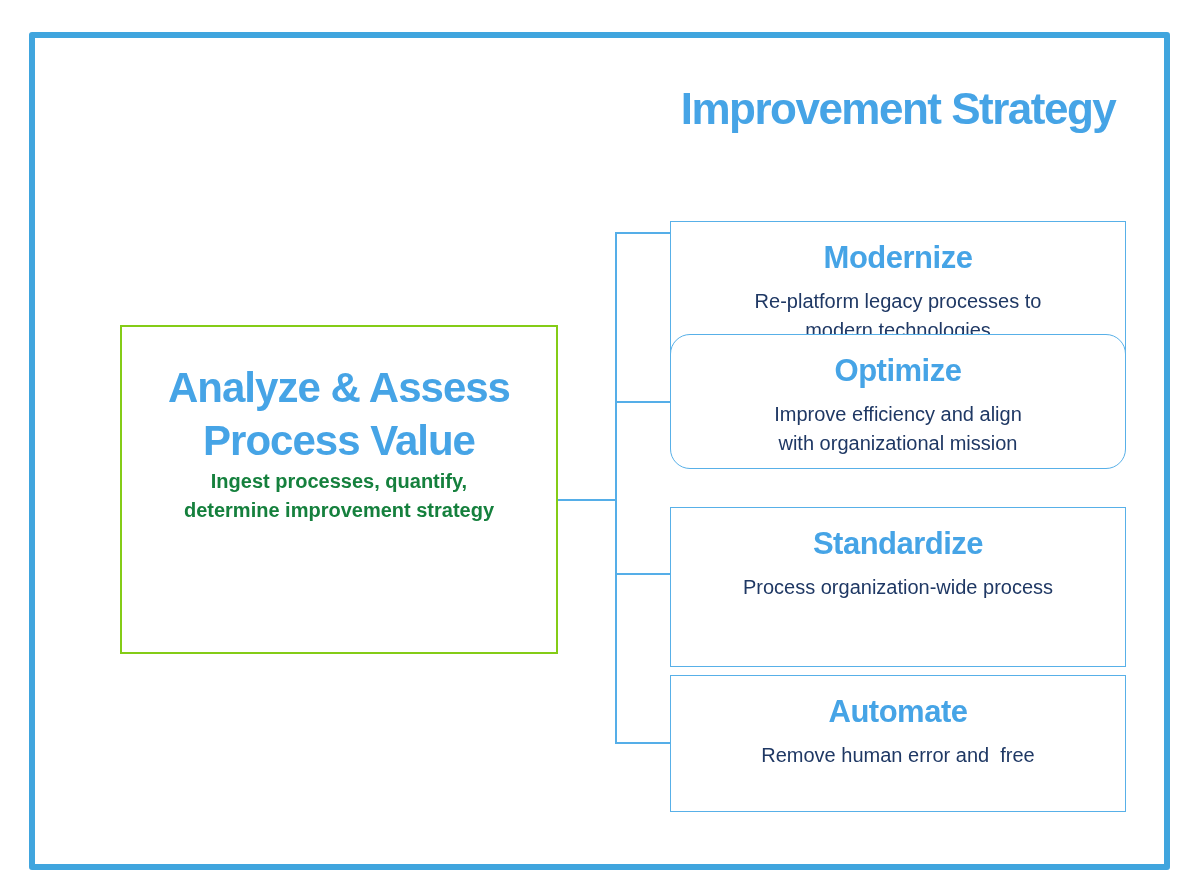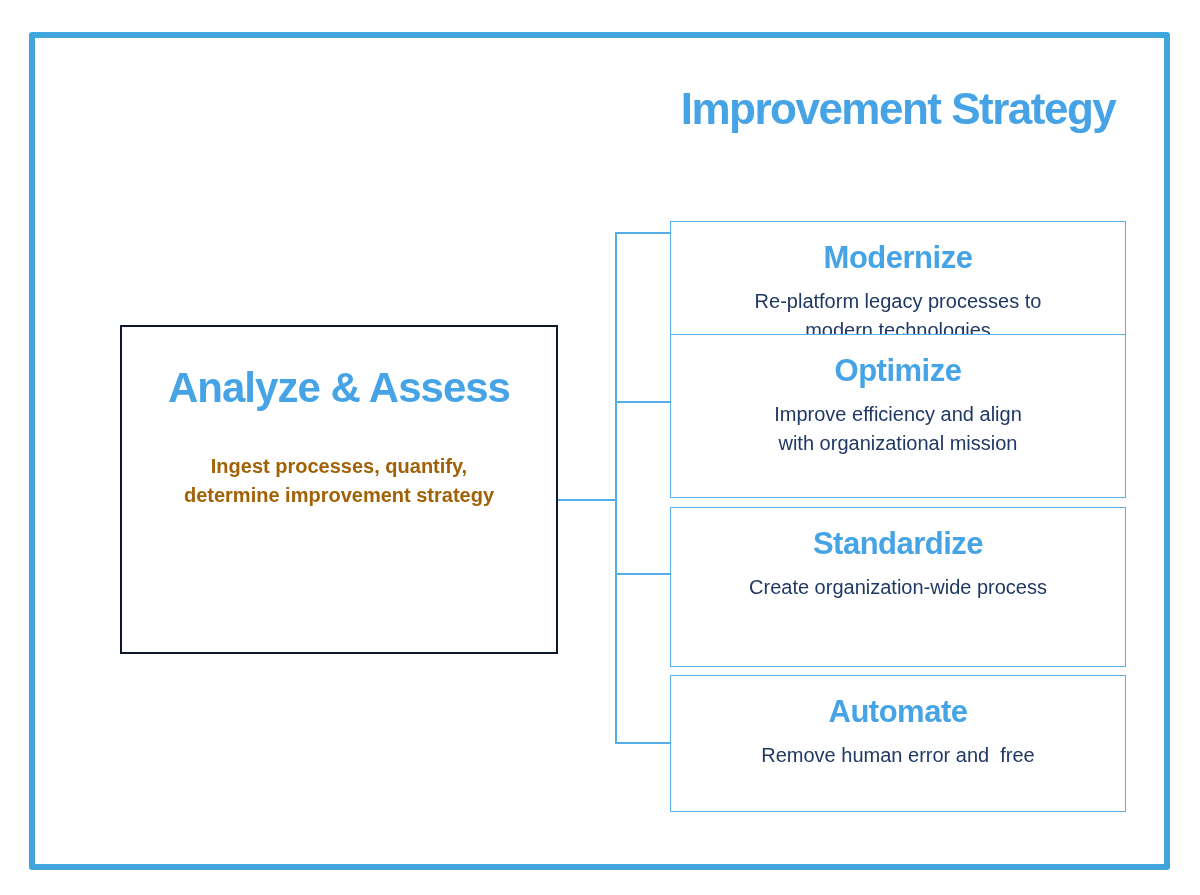--- a/index.html
+++ b/index.html
@@ -52,52 +52,51 @@
   .stub-1  { top: 401px; }
   .stub-2  { top: 573px; }
   .stub-3  { top: 742px; }
   
   .source-box {
     position: absolute;
     left: 120px;
     top: 325px;
     width: 438px;
     height: 329px;
-    border: 2px solid #0f172a;
+    border: 2px solid #84cc16;
     box-sizing: border-box;
     background: #ffffff;
     text-align: center;
   }
   .src-title {
     margin-top: 34px;
     font-size: 42px;
     line-height: 53px;
     font-weight: 700;
     letter-spacing: -1px;
     color: #46a4e6;
   }
   .src-desc {
-    margin-top: 38px;
     font-size: 20px;
     line-height: 29px;
     font-weight: 700;
-    color: #a16207;
+    color: #15803d;
   }
   
   .sbox {
     position: absolute;
     left: 670px;
     width: 456px;
     border: 1.5px solid #58b0e8;
     box-sizing: border-box;
     background: #ffffff;
     text-align: center;
   }
   .sbox-0 { top: 181px; height: 136px; margin-top: 40px; }
-  .sbox-1 { top: 334px; height: 164px; }
+  .sbox-1 { top: 334px; height: 135px; border-radius: 20px; }
   .sbox-2 { top: 507px; height: 160px; }
   .sbox-3 { top: 675px; height: 137px; }
   .sbox-title {
     margin-top: 17px;
     font-size: 31px;
     line-height: 37px;
     font-weight: 700;
     letter-spacing: -0.5px;
     color: #46a4e6;
   }
@@ -122,20 +121,21 @@
   <div class="connector trunk"></div>
   <div class="connector stub-src"></div>
   <div class="connector stub stub-0"></div>
   <div class="connector stub stub-1"></div>
   <div class="connector stub stub-2"></div>
   <div class="connector stub stub-3"></div>
 
   <div class="source-box">
     <div class="src-title">
       <div>Analyze &amp; Assess</div>
+      <div>Process Value</div>
     </div>
     <div class="src-desc">
       <div class="desc-line">Ingest processes, quantify,</div>
       <div class="desc-line">determine improvement strategy</div>
     </div>
   </div>
 
   <div class="sbox sbox-0">
     <div class="sbox-title">Modernize</div>
     <div class="sbox-desc">
@@ -148,21 +148,21 @@
     <div class="sbox-title">Optimize</div>
     <div class="sbox-desc">
       <div class="desc-line">Improve efficiency and align</div>
       <div class="desc-line">with organizational mission</div>
     </div>
   </div>
 
   <div class="sbox sbox-2">
     <div class="sbox-title">Standardize</div>
     <div class="sbox-desc">
-      <div class="desc-line">Create organization-wide process</div>
+      <div class="desc-line">Process organization-wide process</div>
     </div>
   </div>
 
   <div class="sbox sbox-3">
     <div class="sbox-title">Automate</div>
     <div class="sbox-desc">
       <div class="desc-line">Remove human error and  free</div>
     </div>
   </div>
 

